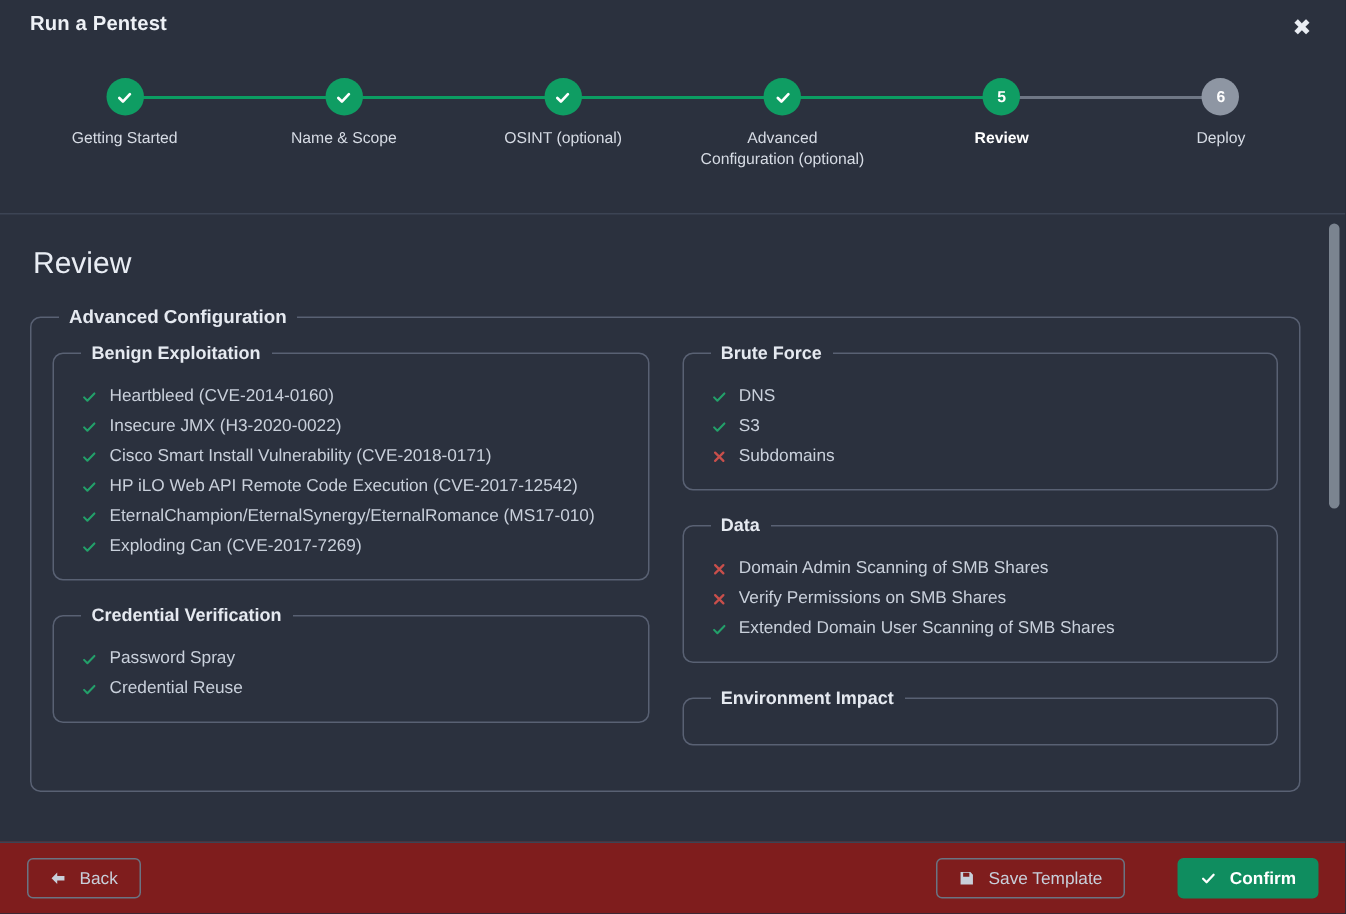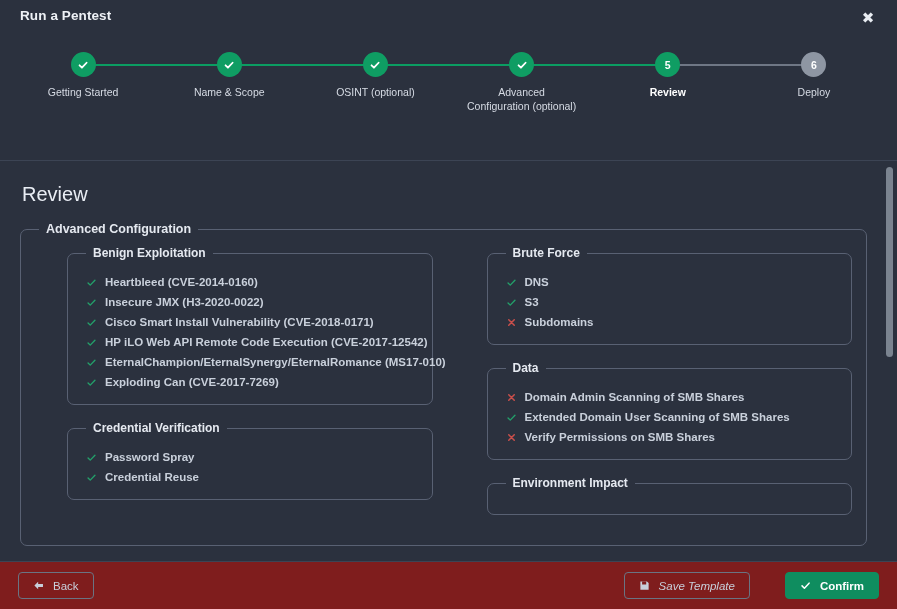--- a/index.html
+++ b/index.html
@@ -13,21 +13,21 @@
   #app {
     position: relative;
     width: 897px; height: 609px;
     background: #2b313e;
     display: flex; flex-direction: column;
   }
 
   
   .modal-header {
     position: relative;
-    height: 161px;
+    height: 143px;
     background: #2b313e;
     border-bottom: 1px solid #3c4454;
     flex: 0 0 auto;
   }
   .modal-title {
     position: absolute; left: 20px; top: 8px;
     font-size: 13.5px; font-weight: bold; color: #eef1f6;
     letter-spacing: .1px;
   }
   .close-btn {
@@ -101,36 +101,36 @@
     border-radius: 7px;
     padding: 10px 14px 14px 14px;
     margin: 0 0 18px 0;
     min-width: 0;
   }
   fieldset.box > legend {
     padding: 0 7px;
     margin-left: 4px;
     font-size: 12.5px; font-weight: bold; color: #e5e9f0;
   }
-  fieldset.inner { margin-bottom: 16px; padding: 8px 14px 12px 14px; margin-left: 32px; }
+  fieldset.inner { margin-bottom: 16px; padding: 8px 14px 12px 14px; }
   fieldset.inner > legend { font-size: 12px; }
 
   .kv {
     font-size: 12px; color: #ccd3de;
     padding: 6px 2px 4px 6px;
   }
   .kv .kv-key { color: #ccd3de; }
   .kv .kv-val { color: #ccd3de; margin-left: 8px; }
 
   .cols {
     display: flex; gap: 22px; align-items: flex-start;
   }
   .col { flex: 1 1 0; min-width: 0; }
 
-  ul.chk { list-style: none; margin: 4px 0 0 0; padding: 0; font-weight: bold; }
+  ul.chk { list-style: none; margin: 4px 0 0 0; padding: 0; }
   ul.chk li {
     display: flex; align-items: center; gap: 8px;
     font-size: 11.5px; color: #c9d0db;
     line-height: 18px; padding: 1px 0 1px 4px;
     white-space: nowrap;
   }
   .mark { width: 11px; flex: 0 0 11px; display: flex; align-items: center; justify-content: center; }
   .mark svg { width: 11px; height: 11px; display: block; }
   .mark.yes { color: #23a06a; }
   .mark.no  { color: #c94f4b; }
@@ -167,21 +167,21 @@
   }
   .btn-outline {
     background: transparent; border-color: #6a7483; color: #c8cfda;
   }
   .btn-primary {
     background: #0f8d5f; border-color: #0f8d5f; color: #ffffff;
     font-weight: bold;
     margin-left: 23px;
   }
   .btn svg { width: 11px; height: 11px; display: block; }
-  .btn-save { margin-right: 12px; font-style: italic; }
+  .btn-save { margin-right: 12px; }
 </style>
 </head>
 <body>
 
 <div id="app">
 
   <div class="modal-header">
     <div class="modal-title">Run a Pentest</div>
     <button class="close-btn">✖</button>
     <div class="stepper" id="stepper">
@@ -360,34 +360,34 @@
                 <ul class="chk">
                   <li>
                     <span class="mark no">
                       <svg viewBox="0 0 16 16" fill="none" stroke="currentColor" stroke-width="2.2" stroke-linecap="round">
                         <path d="M4 4l8 8M12 4l-8 8"></path>
                       </svg>
                     </span>
                     <span class="item-label">Domain Admin Scanning of SMB Shares</span>
                   </li>
                   <li>
-                    <span class="mark yes">
-                      <svg viewBox="0 0 16 16" fill="none" stroke="currentColor" stroke-width="2" stroke-linecap="round" stroke-linejoin="round">
-                        <path d="M3 8.6l3.2 3.2L13 4.8"></path>
-                      </svg>
-                    </span>
-                    <span class="item-label">Extended Domain User Scanning of SMB Shares</span>
-                  </li>
-                  <li>
                     <span class="mark no">
                       <svg viewBox="0 0 16 16" fill="none" stroke="currentColor" stroke-width="2.2" stroke-linecap="round">
                         <path d="M4 4l8 8M12 4l-8 8"></path>
                       </svg>
                     </span>
                     <span class="item-label">Verify Permissions on SMB Shares</span>
+                  </li>
+                  <li>
+                    <span class="mark yes">
+                      <svg viewBox="0 0 16 16" fill="none" stroke="currentColor" stroke-width="2" stroke-linecap="round" stroke-linejoin="round">
+                        <path d="M3 8.6l3.2 3.2L13 4.8"></path>
+                      </svg>
+                    </span>
+                    <span class="item-label">Extended Domain User Scanning of SMB Shares</span>
                   </li>
                 </ul>
               </fieldset>
               <fieldset class="box inner">
                 <legend>Environment Impact</legend>
                 <ul class="chk"></ul>
               </fieldset>
             </div>
         </div>
       </fieldset>

